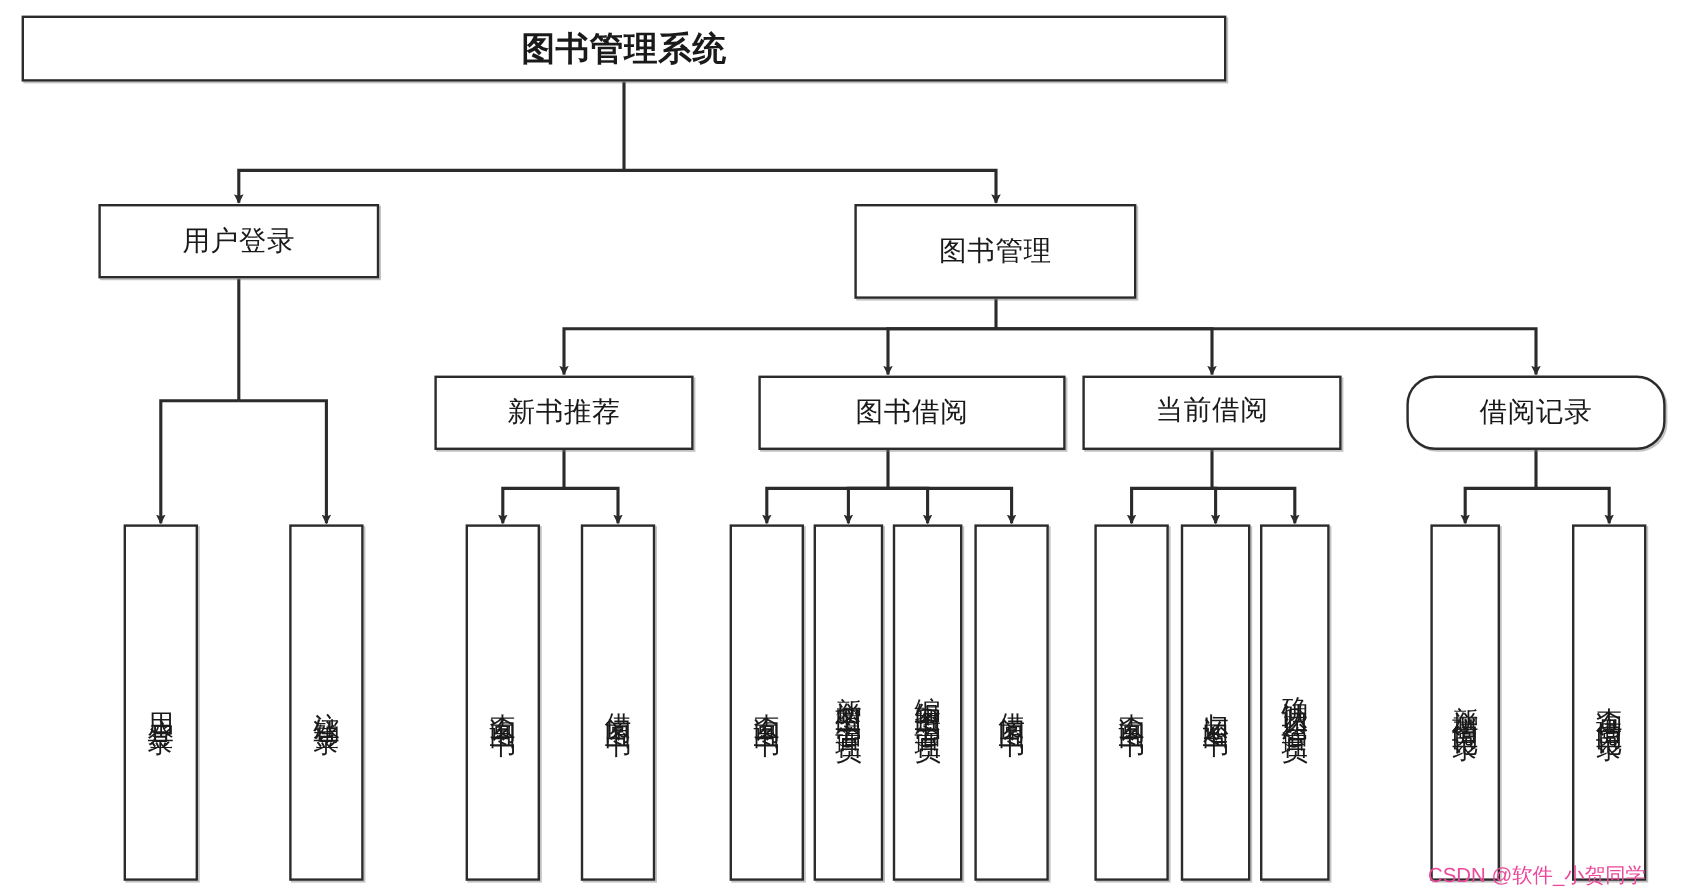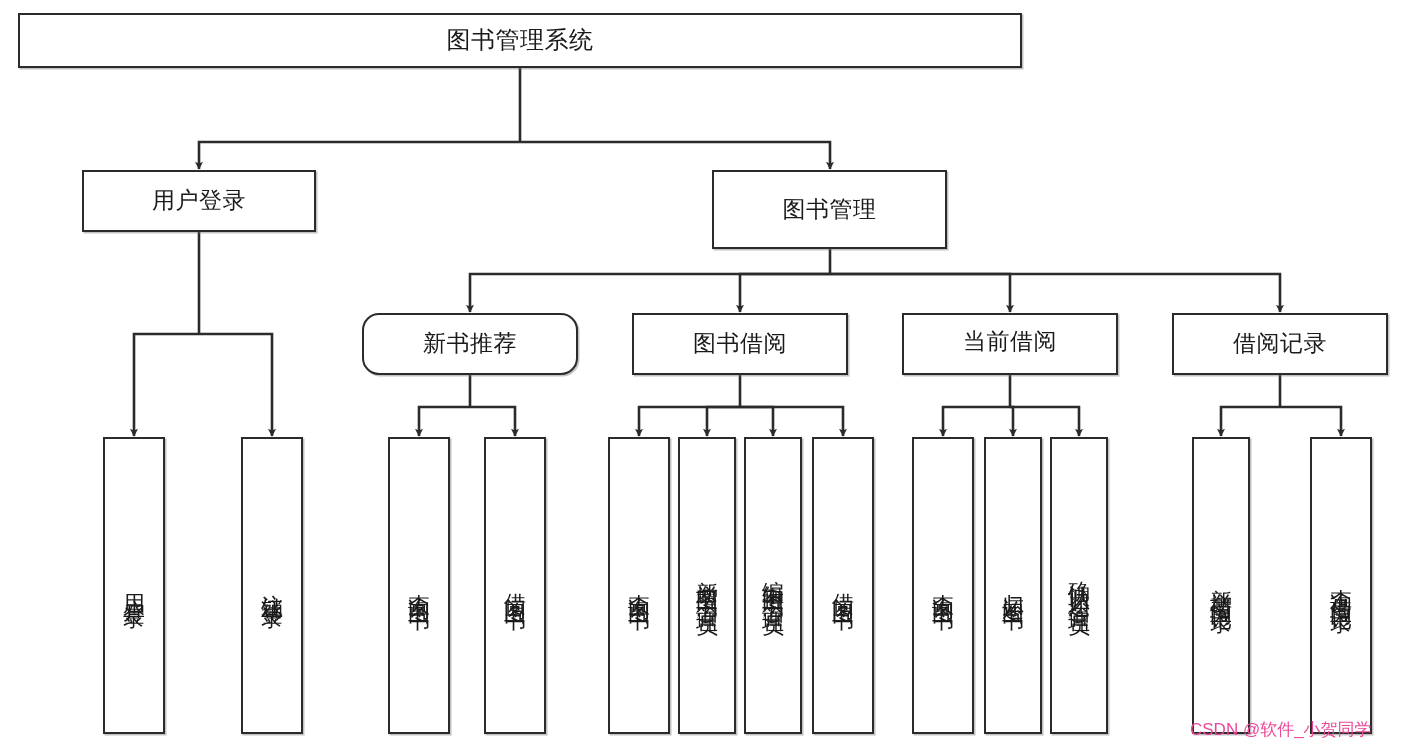--- a/index.html
+++ b/index.html
@@ -41,21 +41,22 @@
     letter-spacing: 0.5px;
     line-height: 1.12;
     text-align: center;
     white-space: pre;
   }
   
   .node.horiz .label {
     font-size: 23px;
   }
   .node.root .label {
-    font-size: 24px;
+    font-size: 28px;
+    font-weight: bold;
   }
   
   .node.vert {
     align-items: center;
     justify-content: center;
   }
   .node.vert .label {
     writing-mode: vertical-rl;
     text-orientation: upright;
     font-size: 22px;
@@ -114,30 +115,30 @@
   <div id="node-layer">
       <div class="node horiz root" style="left: 18px; top: 13px; width: 1004px; height: 55px;">
         <span class="label">图书管理系统</span>
       </div>
       <div class="node horiz" style="left: 82px; top: 170px; width: 234px; height: 62px;">
         <span class="label">用户登录</span>
       </div>
       <div class="node horiz" style="left: 712px; top: 170px; width: 235px; height: 79px;">
         <span class="label">图书管理</span>
       </div>
-      <div class="node horiz" style="left: 362px; top: 313px; width: 216px; height: 62px; border-radius: 17px;">
+      <div class="node horiz" style="left: 362px; top: 313px; width: 216px; height: 62px;">
         <span class="label">新书推荐</span>
       </div>
-      <div class="node horiz" style="left: 632px; top: 313px; width: 216px; height: 62px;">
+      <div class="node horiz" style="left: 632px; top: 313px; width: 256px; height: 62px;">
         <span class="label">图书借阅</span>
       </div>
       <div class="node horiz" style="left: 902px; top: 313px; width: 216px; height: 62px; font-family: Liberation Mono, monospace;">
         <span class="label">当前借阅</span>
       </div>
-      <div class="node horiz" style="left: 1172px; top: 313px; width: 216px; height: 62px;">
+      <div class="node horiz" style="left: 1172px; top: 313px; width: 216px; height: 62px; border-radius: 24px;">
         <span class="label">借阅记录</span>
       </div>
       <div class="node vert" style="left: 103px; top: 437px; width: 62px; height: 297px;">
         <span class="label">用户登录</span>
       </div>
       <div class="node vert" style="left: 241px; top: 437px; width: 62px; height: 297px;">
         <span class="label">注销登录</span>
       </div>
       <div class="node vert" style="left: 388px; top: 437px; width: 62px; height: 297px;">
         <span class="label">查询图书</span>

